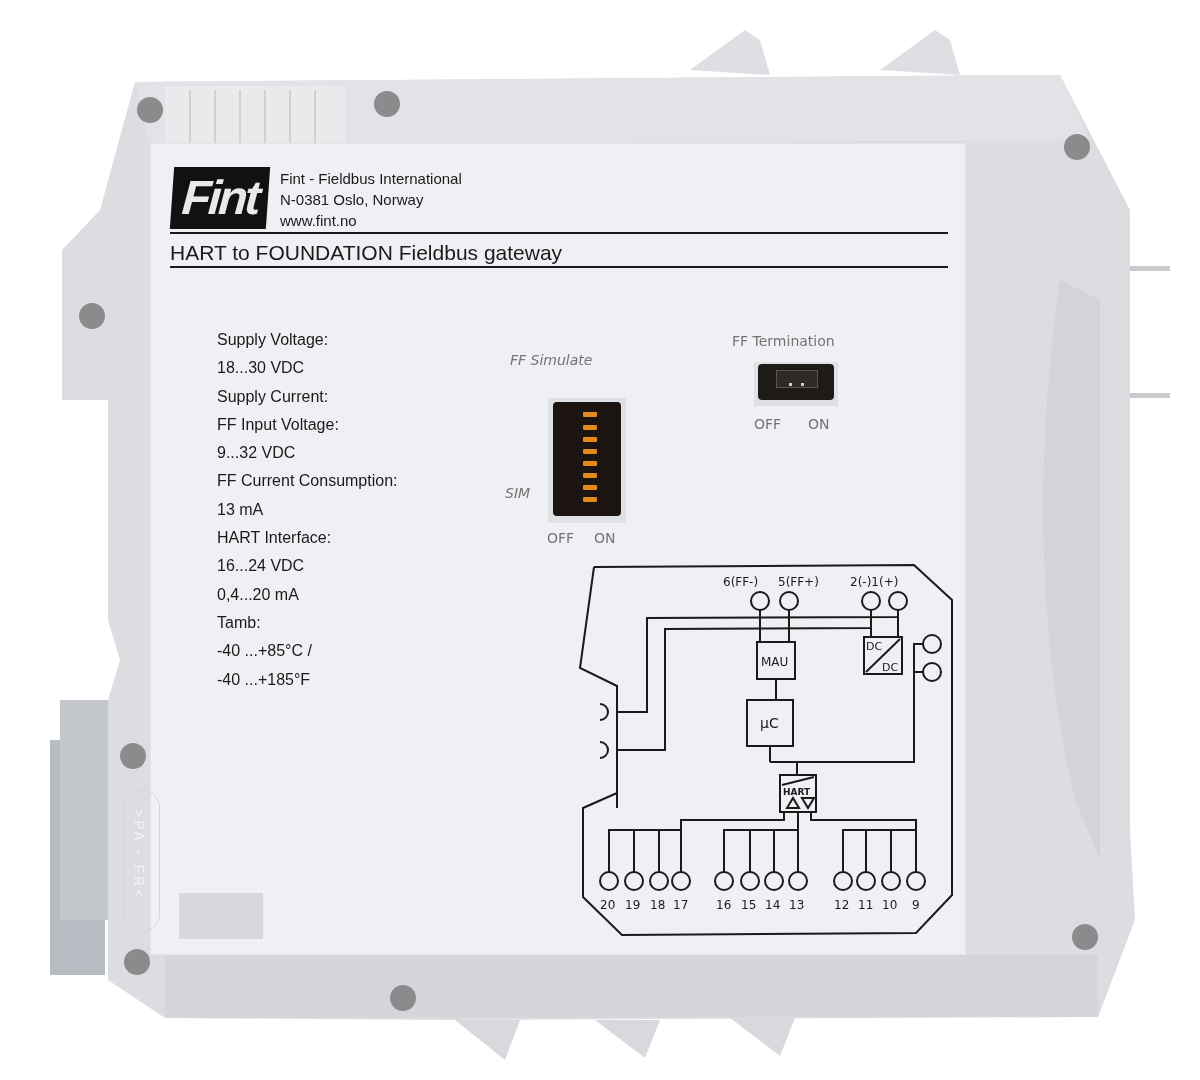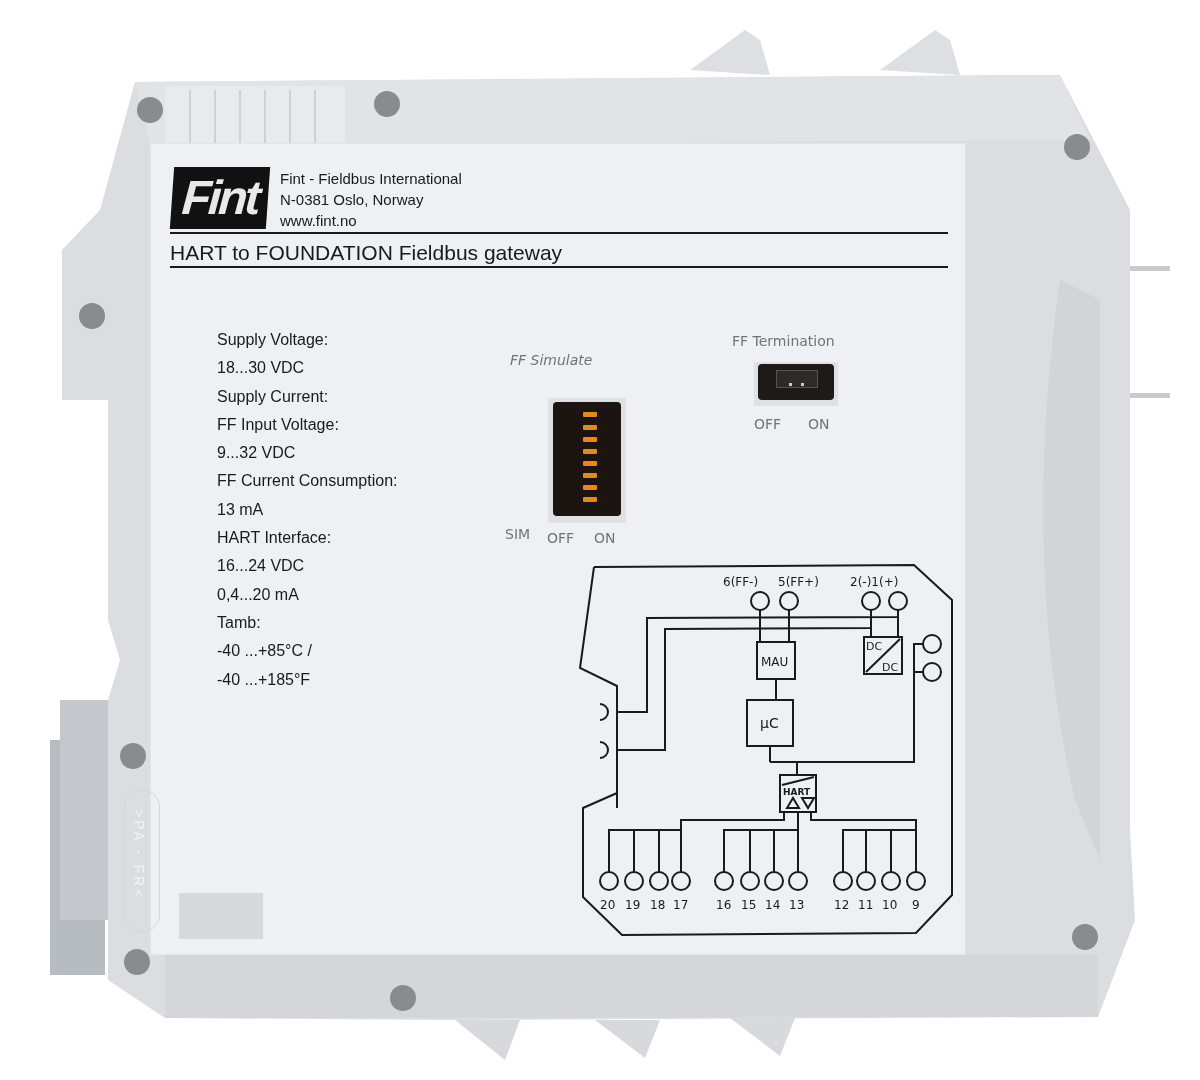--- a/index.html
+++ b/index.html
@@ -107,21 +107,21 @@
     <div class="dip-lever" style="top:10px"></div>
     <div class="dip-lever" style="top:23px"></div>
     <div class="dip-lever" style="top:35px"></div>
     <div class="dip-lever" style="top:47px"></div>
     <div class="dip-lever" style="top:59px"></div>
     <div class="dip-lever" style="top:71px"></div>
     <div class="dip-lever" style="top:83px"></div>
     <div class="dip-lever" style="top:95px"></div>
   </div>
 </div>
-<div class="sw-label" style="left:505px; top:526px;">SIM</div>
+<div class="sw-label" style="left:505px; top:485px;font-style:italic;">SIM</div>
 <div class="sw-label" style="left:547px; top:530px;">OFF</div>
 <div class="sw-label" style="left:594px; top:530px;">ON</div>
 
 <div class="sw-label" style="left:732px; top:333px;">FF Termination</div>
 <div class="term">
   <div class="term-inner">
     <div class="term-slider">
       <div class="pin" style="left:12px"></div>
       <div class="pin" style="left:24px"></div>
     </div>

